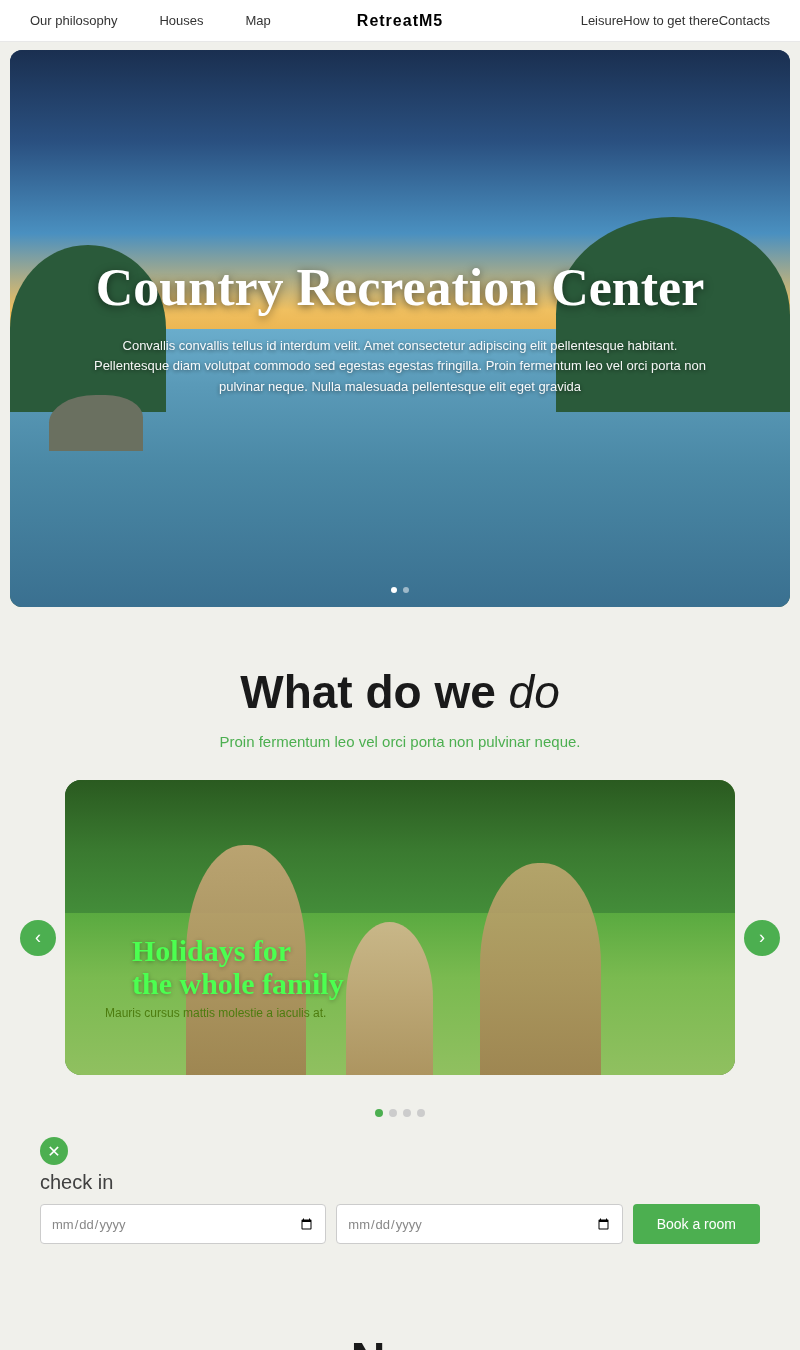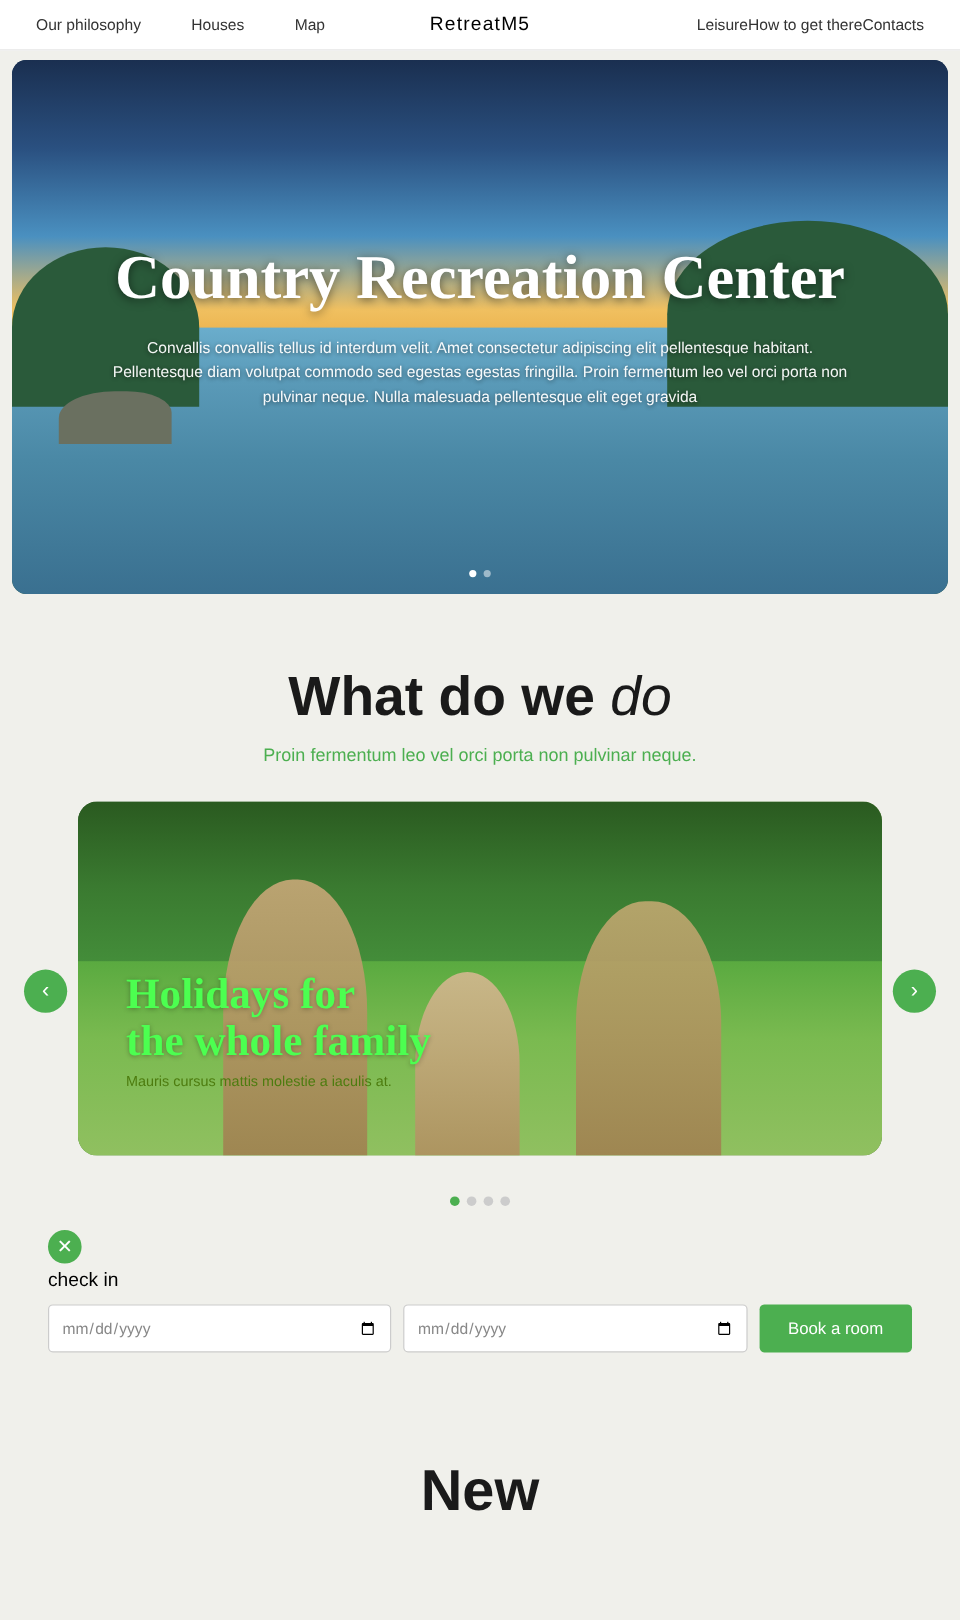--- a/index.html
+++ b/index.html
@@ -24,39 +24,39 @@
     }
     .nav-left {
       display: flex;
       gap: 42px;
     }
     .nav-center {
       position: absolute;
       left: 50%;
       transform: translateX(-50%);
       font-family: Arial, sans-serif;
-      font-weight: normal;
+      font-weight: bold;
       font-size: 16px;
       letter-spacing: 1px;
     }
     .nav-right {
       display: flex;
     }
     nav a {
       text-decoration: none;
       color: #333;
       font-family: Arial, sans-serif;
       font-size: 13px;
     }
 
     
     .hero {
       position: relative;
       width: 780px;
-      height: 445px;
+      height: 557px;
       margin: 8px auto;
       border-radius: 12px;
       overflow: hidden;
       background: linear-gradient(
         180deg,
         #1a3a5c 0%,
         #2a5f8a 25%,
         #4a8ab0 40%,
         #6aadcc 50%,
         #8bc5d8 55%,
@@ -188,26 +188,27 @@
       
       background: linear-gradient(135deg, #2a5a2a 0%, #4a8a3a 30%, #6aaa4a 50%, #8aaa60 70%, #5a7a3a 100%);
       position: relative;
     }
     .carousel-overlay-text {
       position: absolute;
       bottom: 55px;
       left: 40px;
     }
     .carousel-title {
-      font-size: 36px;
+      font-size: 30px;
       font-weight: bold;
       color: #4cff50;
       font-family: Georgia, serif;
       line-height: 1.1;
       text-shadow: 0 1px 4px rgba(0,0,0,0.3);
+      margin-left: 27px;
     }
     .carousel-subtitle {
       font-size: 12px;
       color: #4d7c0f;
       font-family: Arial, sans-serif;
       margin-top: 6px;
     }
     .carousel-btn {
       position: absolute;
       top: 50%;
@@ -250,22 +251,22 @@
       background: #4caf50;
       border-radius: 50%;
       display: flex;
       align-items: center;
       justify-content: center;
       color: #fff;
       font-size: 16px;
       margin-bottom: 6px;
     }
     .booking-label {
-      font-size: 16px;
-      color: #000000;
+      font-size: 20px;
+      color: #404040;
       font-family: Arial, sans-serif;
       margin-bottom: 10px;
     }
     .booking-row {
       display: flex;
       gap: 10px;
       align-items: center;
     }
     .date-input {
       flex: 1;

